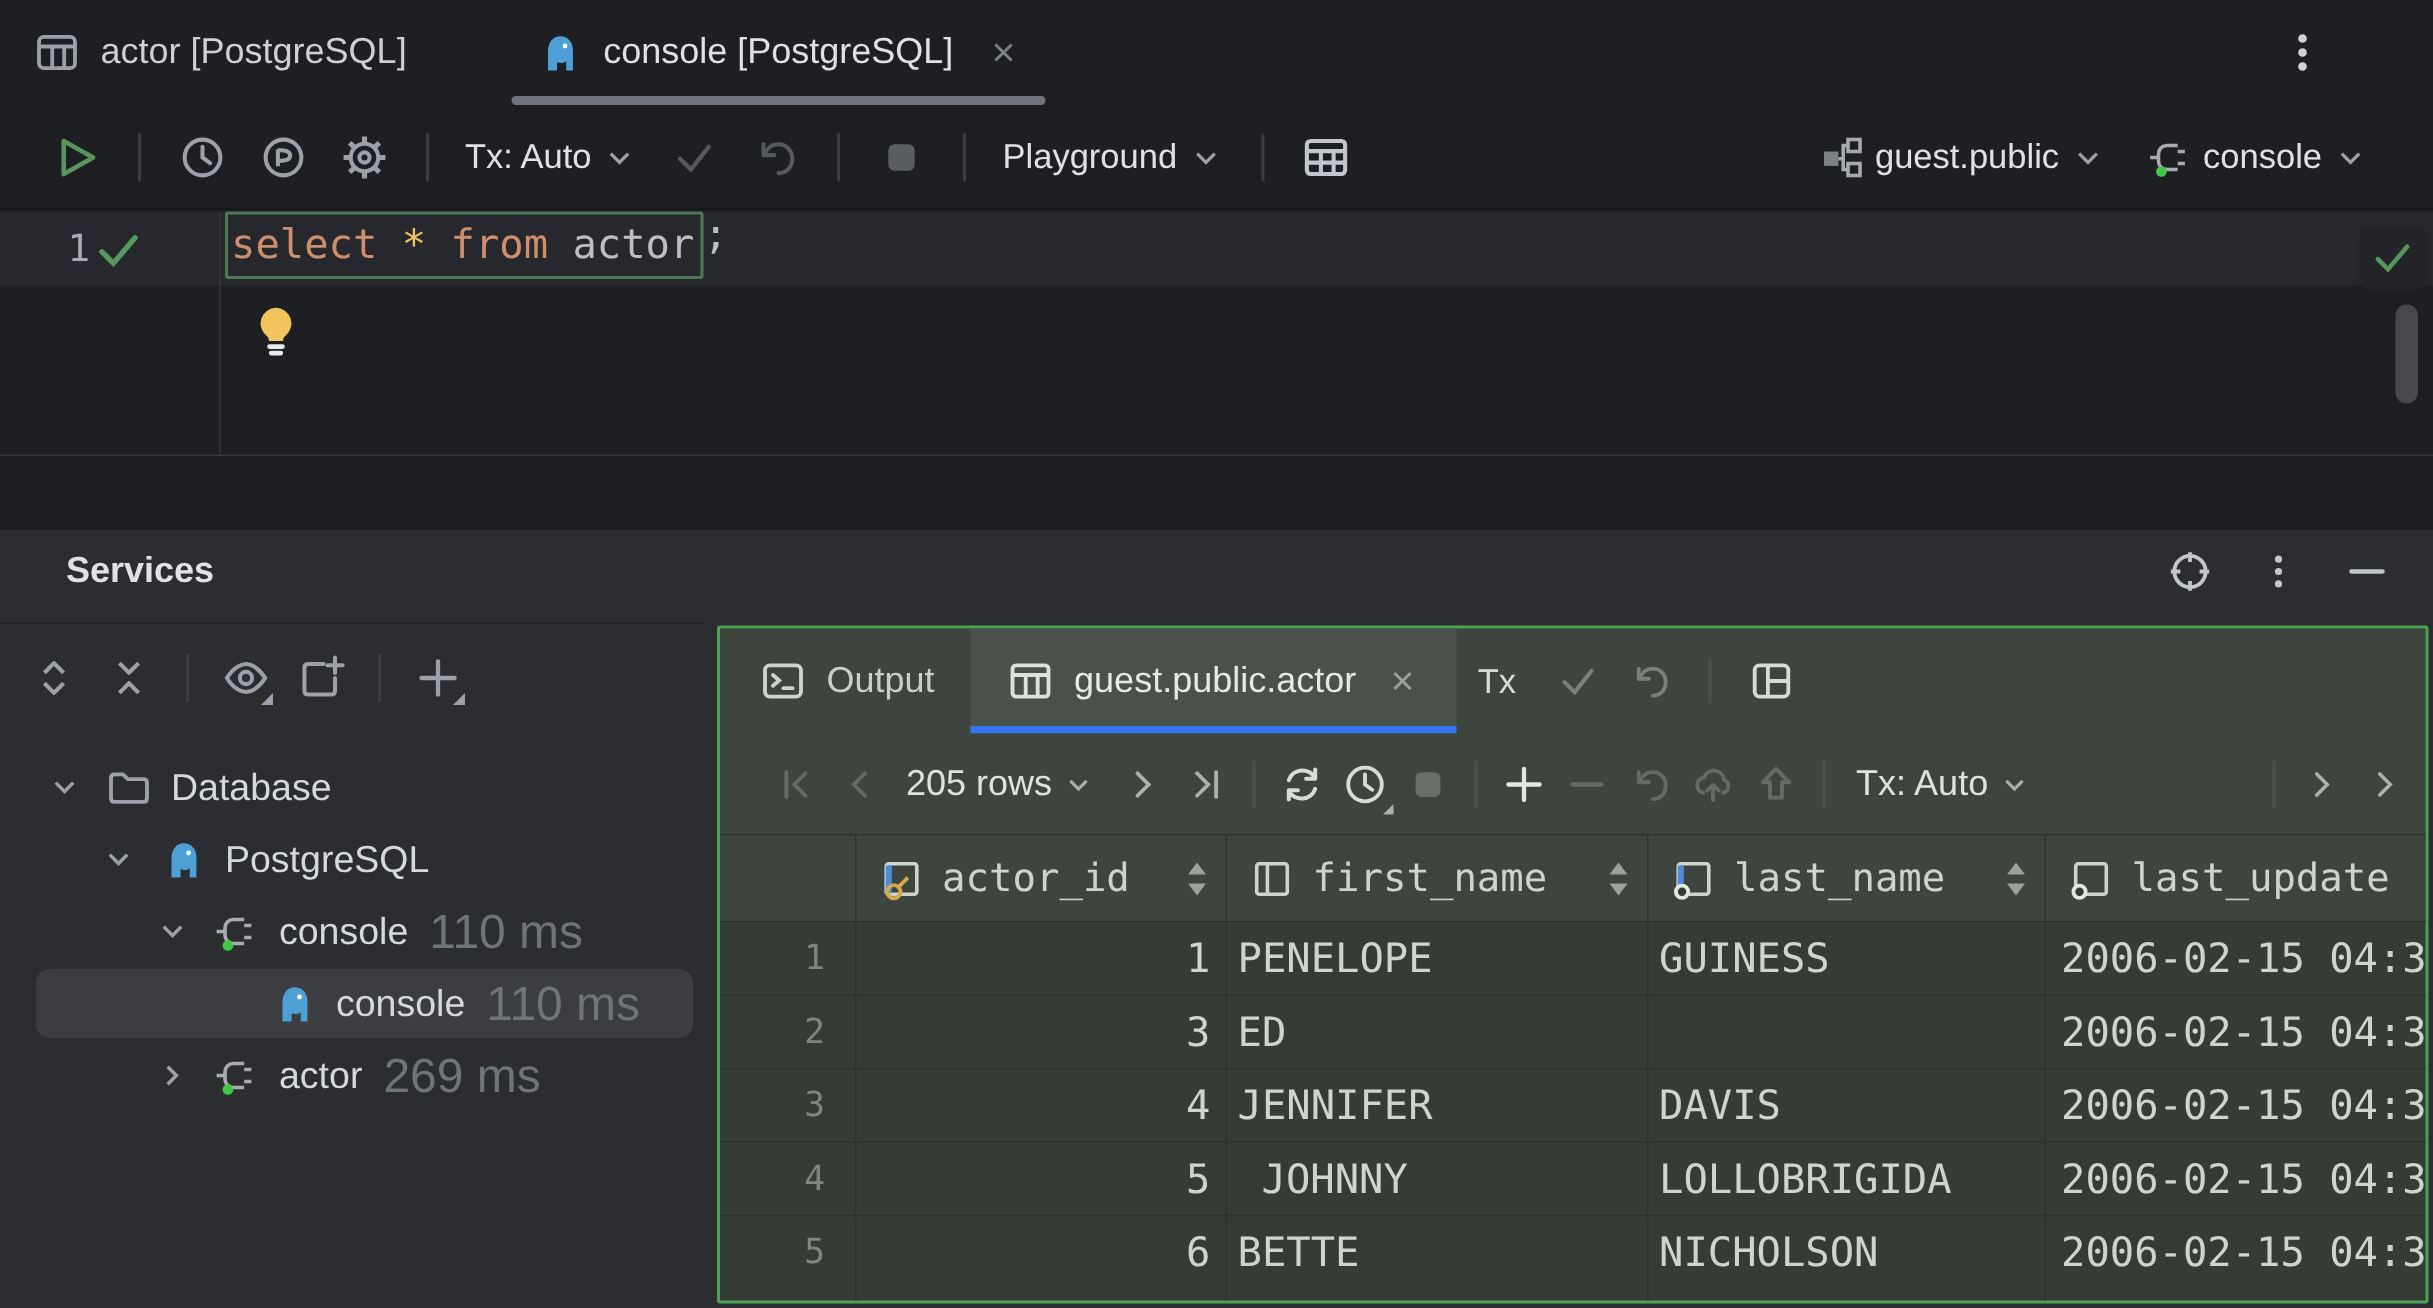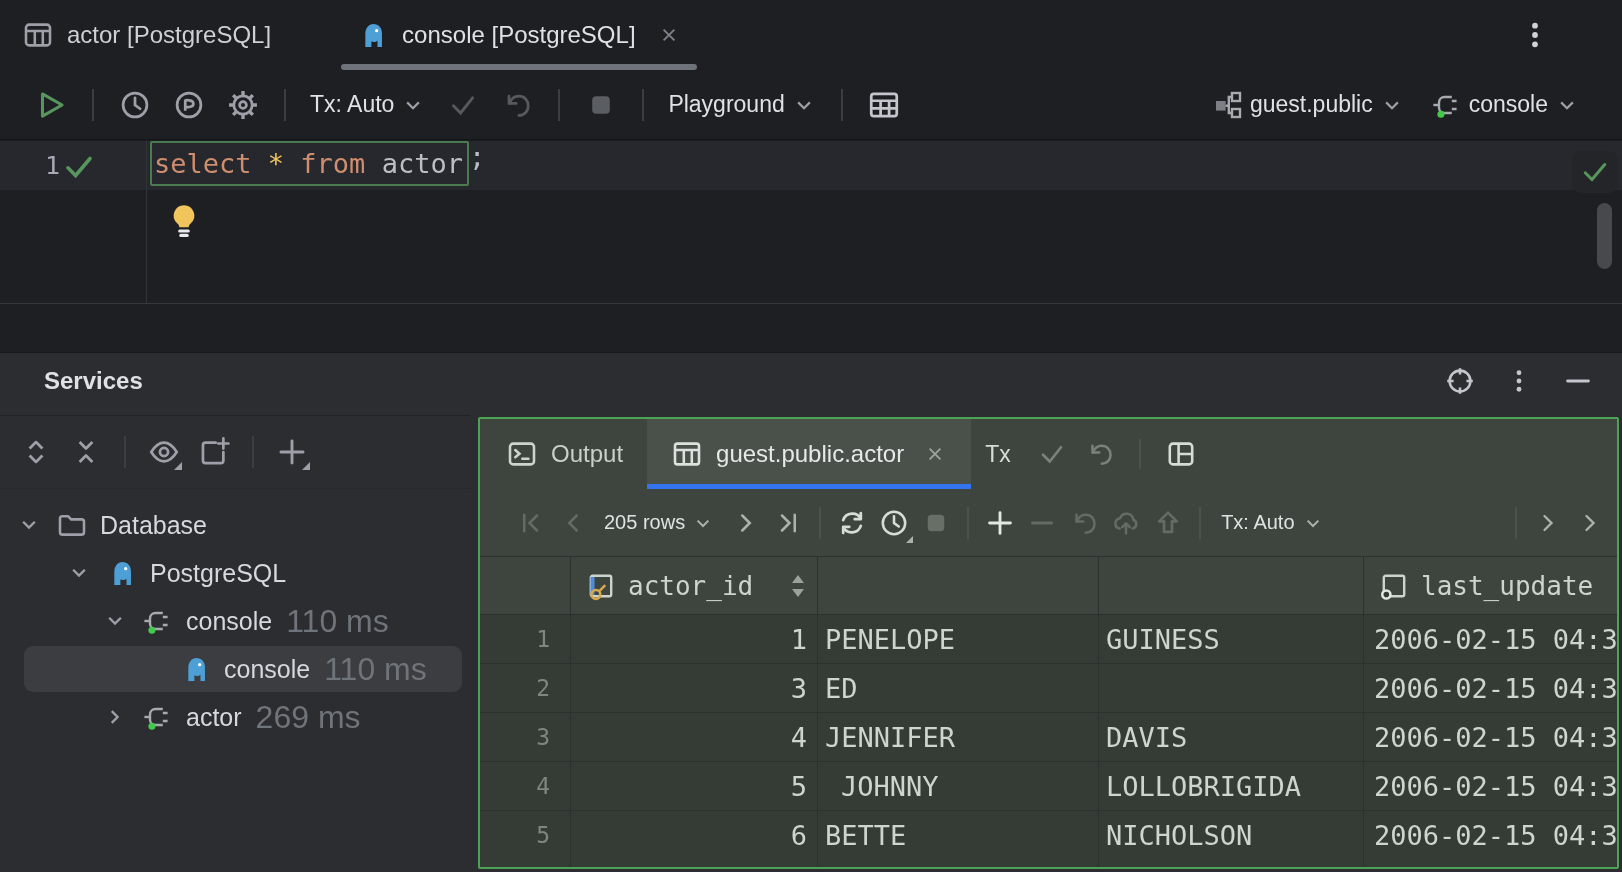--- a/index.html
+++ b/index.html
@@ -79,21 +79,21 @@
   .rtab.active .blueline{position:absolute;left:0;right:0;bottom:0;height:5px;background:var(--blue)}
   .rtab .x{margin-left:6px;color:#9aa29a}
   .txgrp{display:flex;align-items:center;gap:18px;margin-left:14px;color:#8f978f}
   .txlbl{font-size:23px;color:#d6dcd6;position:relative;padding-right:8px}
   .rdiv{width:2px;height:30px;background:#4b524c;margin:0 6px;flex:none}
 
   .res-toolbar{position:absolute;left:0;top:70px;width:100%;height:68px;background:var(--res-bar);
     display:flex;align-items:center;padding-left:30px;color:#aab2aa;border-bottom:1px solid var(--res-line)}
   .gbtn{height:44px;min-width:42px;border-radius:8px;display:flex;align-items:center;justify-content:center;gap:6px;position:relative}
   .gbtn.dim{color:#636b63}
-  .glbl{font-size:20px;color:#dfe3df;white-space:nowrap}
+  .glbl{font-size:24px;color:#dfe3df;white-space:nowrap}
   .res-toolbar .vdiv{background:#4b524c}
   .res-toolbar .corner{border-bottom-color:#aab2aa;right:2px;bottom:2px;border-left-width:7px;border-bottom-width:7px}
   .push-right{margin-left:auto}
 
   
   .grid-header{position:absolute;left:0;top:138px;width:1400px;height:58px;background:var(--res-bar);
     border-bottom:1px solid var(--res-line);font-family:"DejaVu Sans Mono",monospace;font-size:26px;color:#cdd4cd}
   .hcell{position:absolute;top:0;height:58px;display:flex;align-items:center;gap:10px;padding-left:14px}
   .sort{display:inline-flex;flex-direction:column;gap:4px;margin-left:auto;margin-right:12px;color:#9aa29a}
   .grid-body{position:absolute;left:0;top:196px;width:1400px;bottom:0;font-family:"DejaVu Sans Mono",monospace;font-size:27px;color:var(--res-txt)}
@@ -327,21 +327,21 @@
     <span class="vdiv"></span>
     <div class="sbtn">
       <svg width="34" height="34" viewBox="0 0 20 20" fill="none" stroke="currentColor" stroke-width="1.7" stroke-linecap="round">
           <path d="M10 3.5 V16.5 M3.5 10 H16.5"></path>
         </svg>
       <span class="corner"></span>
     </div>
   </div>
 
   <div class="tree">
-    <div class="trow" style="padding-left:16px">
+    <div class="trow" style="padding-left:30px">
       <span class="ic chev">
         <svg width="26" height="26" viewBox="0 0 20 20" fill="none" stroke="currentColor" stroke-width="1.8">
             <path d="M5.5 7.5 L10 12 L14.5 7.5"></path>
           </svg>
         </span>
       <span class="ic" style="margin-left:14px">
         <svg width="32" height="32" viewBox="0 0 20 20" fill="none" stroke="#9da0a8" stroke-width="1.6">
           <path d="M2.5 6 C2.5 5 3 4.5 4 4.5 H7.5 L9.5 6.5 H16 C17 6.5 17.5 7 17.5 8 V14.5 C17.5 15.5 17 16 16 16 H4 C3 16 2.5 15.5 2.5 14.5 Z"></path>
         </svg>
         </span>
@@ -558,20 +558,55 @@
     <div class="hcell" style="left:90px;width:247px">
       <span class="ic">
         <svg width="34" height="34" viewBox="0 0 20 20" fill="none">
           <path d="M5 4 H15 A1 1 0 0 1 16 5 V15 A1 1 0 0 1 15 16 H5 A1 1 0 0 1 4 15 V5 A1 1 0 0 1 5 4 Z" stroke="#cdd4cd" stroke-width="1.4"></path>
           <path d="M5 4.7 V15.3" stroke="#4e8cd8" stroke-width="2.4"></path>
           <circle cx="7" cy="15" r="2.6" stroke="#d6a94e" stroke-width="1.5"></circle>
             <path d="M9 13 L12.5 9.5" stroke="#d6a94e" stroke-width="1.5"></path>
         </svg>
         </span>
       <span>actor_id</span>
+      <span class="sort">
+        <svg width="14" height="9" viewBox="0 0 14 9" fill="currentColor">
+            <path d="M7 0 L13 8 H1 Z"></path>
+          </svg>
+        <svg width="14" height="9" viewBox="0 0 14 9" fill="currentColor">
+            <path d="M7 9 L1 1 H13 Z"></path>
+          </svg>
+        </span>
+    </div>
+    <div class="hcell" style="left:337px;width:281px">
+      <span class="ic">
+        <svg width="34" height="34" viewBox="0 0 20 20" fill="none" stroke="#cdd4cd" stroke-width="1.4">
+            <rect x="4" y="4" width="12" height="12" rx="1"></rect>
+            <path d="M8.2 4 V16"></path>
+          </svg>
+        </span>
+      <span>first_name</span>
+      <span class="sort">
+        <svg width="14" height="9" viewBox="0 0 14 9" fill="currentColor">
+            <path d="M7 0 L13 8 H1 Z"></path>
+          </svg>
+        <svg width="14" height="9" viewBox="0 0 14 9" fill="currentColor">
+            <path d="M7 9 L1 1 H13 Z"></path>
+          </svg>
+        </span>
+    </div>
+    <div class="hcell" style="left:618px;width:265px">
+      <span class="ic">
+        <svg width="34" height="34" viewBox="0 0 20 20" fill="none">
+          <rect x="4" y="4" width="12" height="12" rx="1" stroke="#cdd4cd" stroke-width="1.4"></rect>
+          <path d="M5 4.7 V15.3" stroke="#4e8cd8" stroke-width="2.4"></path>
+          <circle cx="5.5" cy="15" r="2.4" stroke="#e3e8e3" stroke-width="1.5" fill="#353c36"></circle>
+        </svg>
+        </span>
+      <span>last_name</span>
       <span class="sort">
         <svg width="14" height="9" viewBox="0 0 14 9" fill="currentColor">
             <path d="M7 0 L13 8 H1 Z"></path>
           </svg>
         <svg width="14" height="9" viewBox="0 0 14 9" fill="currentColor">
             <path d="M7 9 L1 1 H13 Z"></path>
           </svg>
         </span>
     </div>
     <div class="hcell" style="left:883px;width:300px">

